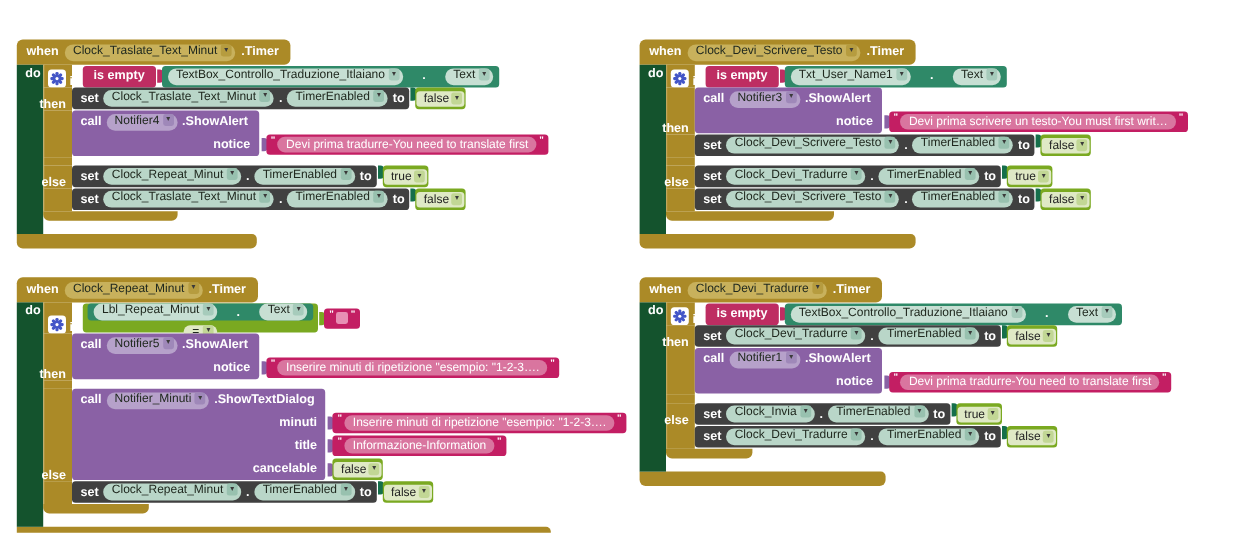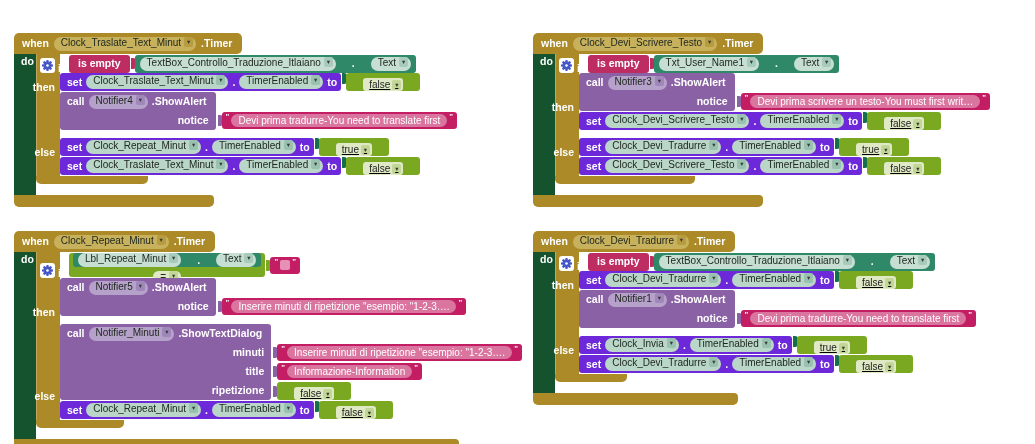--- a/index.html
+++ b/index.html
@@ -35,24 +35,24 @@
   .cap{display:inline-flex;gap:3px;border-radius:8px;height:14px;
        padding:0 3px 0 7px;font-size:10px;color:#20291f;white-space:nowrap;}
   .dd{width:9px;height:10px;border-radius:2px;font-size:6.5px;line-height:10px;text-align:center;color:#3a3a3a;flex:none;}
   .gcap{background:#C8B15C;} .gcap .dd{background:#B69C3F;}
   .tcap{background:#C7DFD3;} .tcap .dd{background:#A6CBBB;}
   .scap{background:#B9D6C8;} .scap .dd{background:#98C1AF;}
   .pcap{background:#B6A1CA;} .pcap .dd{background:#9F88B9;}
   .ecap{background:#DFE9C5;} .ecap .dd{background:#C2D795;}
   
   .stmt{display:inline-flex;align-items:center;gap:4px;height:18px;padding:0 4px 0 7px;border-radius:3px;margin-bottom:1px;}
-  .setb{background:#6d28d9;}
+  .setb{background:#404040;}
   .getter{background:#2F8968;display:inline-flex;align-items:center;gap:16px;height:18px;padding:0 5px;border-radius:3px;}
   .isempty{background:#BE2D62;display:inline-flex;align-items:center;height:18px;padding:0 9px;border-radius:3px;}
-  .logicb{background:#7AA921;height:18px;display:inline-flex;align-items:flex-end;padding:0 17px;border-radius:3px;text-decoration:underline;}
+  .logicb{background:#7AA921;height:18px;display:inline-flex;align-items:center;padding:0 1px;border-radius:3px;}
   .logic-in{background:#DFE9C5;height:13px;border-radius:3px;display:inline-flex;align-items:center;gap:2px;
             padding:0 2px 0 6px;font-size:10px;color:#222;}
   .logic-in .dd{background:#C2D795;}
   .eqb{background:#7AA921;display:inline-flex;align-items:center;gap:4px;height:24px;padding:0 4px;border-radius:3px;flex-direction:column;}
   .callb{background:#8A61A5;border-radius:3px;width:fit-content;margin-bottom:1px;}
   .crow{display:flex;align-items:center;gap:4px;height:19px;padding:0 9px 0 7px;white-space:nowrap;}
   .prow{display:flex;justify-content:flex-end;align-items:center;height:19px;padding:0 7px;position:relative;}
   .pv{position:absolute;left:100%;top:1px;display:flex;align-items:center;margin-left:1px;}
   .strb{background:#C31E63;border-radius:3px;height:17px;display:inline-flex;align-items:center;gap:2px;padding:0 4px;}
   .q{color:#fff;font-size:8px;font-weight:bold;align-self:flex-start;line-height:9px;}
@@ -510,21 +510,21 @@
               <div class="pv">
                 <span class="nub npurp"></span>
                 <div class="strb">
                   <span class="q">"</span>
                   <span class="str-in">Informazione-Information</span>
                   <span class="q">"</span>
                 </div>
               </div>
             </div>
             <div class="prow">
-              <span class="wlab">ripetizione</span>
+              <span class="wlab">cancelable</span>
               <div class="pv">
                 <span class="nub npurp"></span>
                 <div class="logicb">
                     <span class="logic-in">
                       <span class="capt">false</span>
                       <span class="dd">▾</span>
                     </span>
                   </div>
               </div>
             </div>

